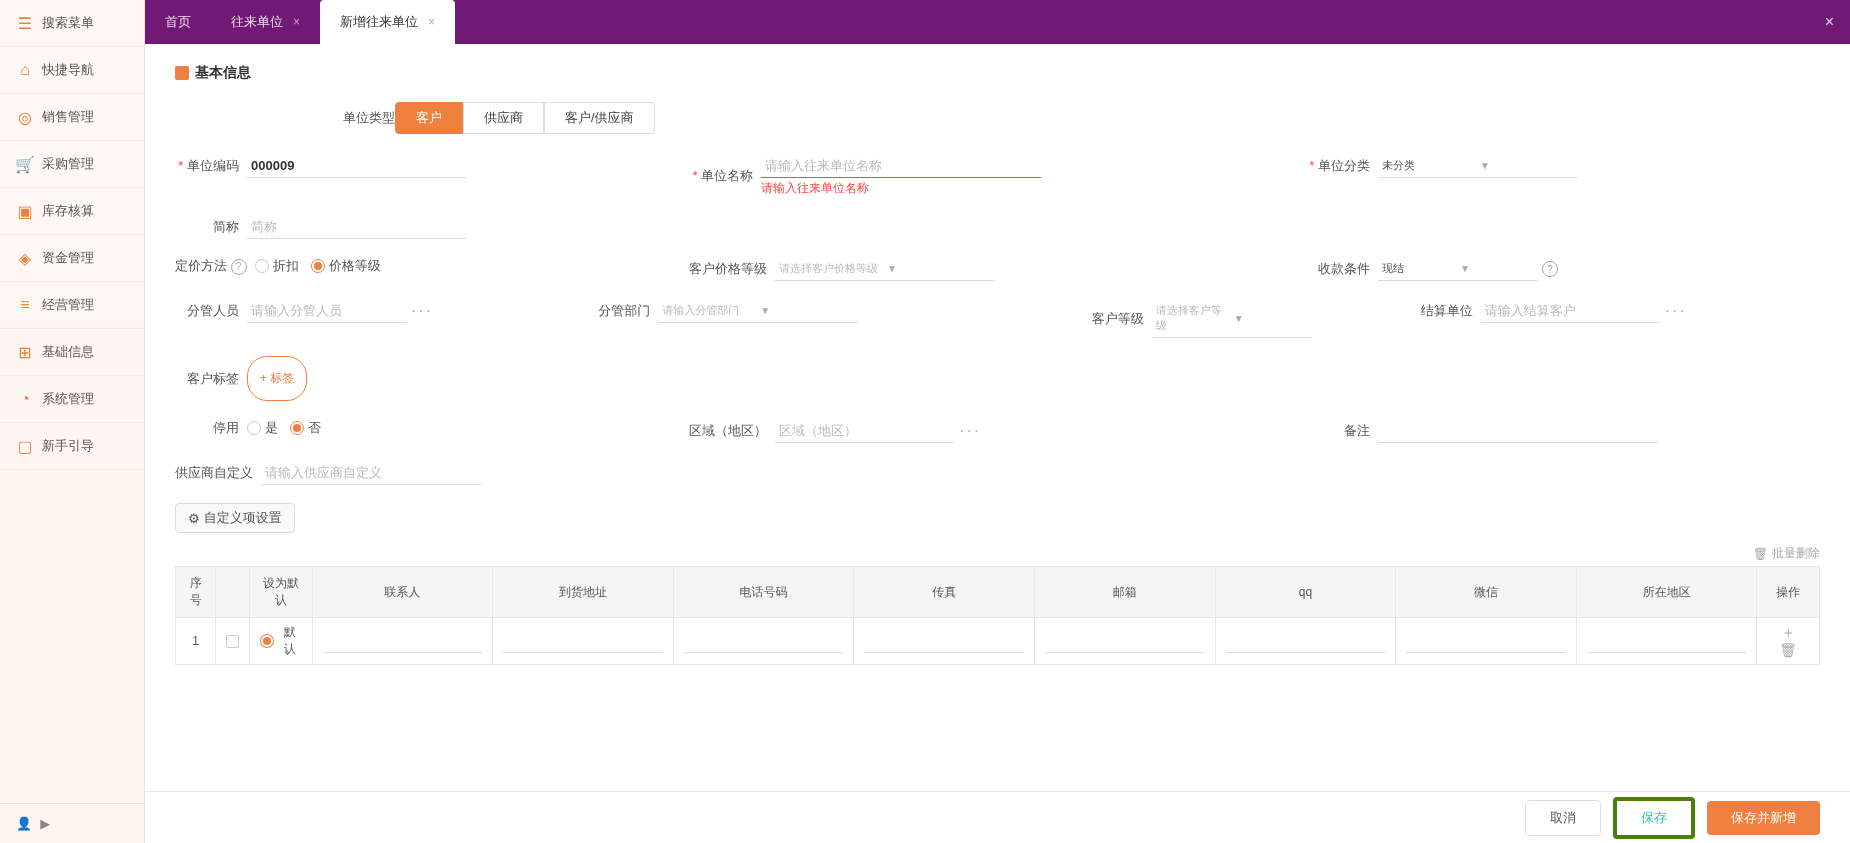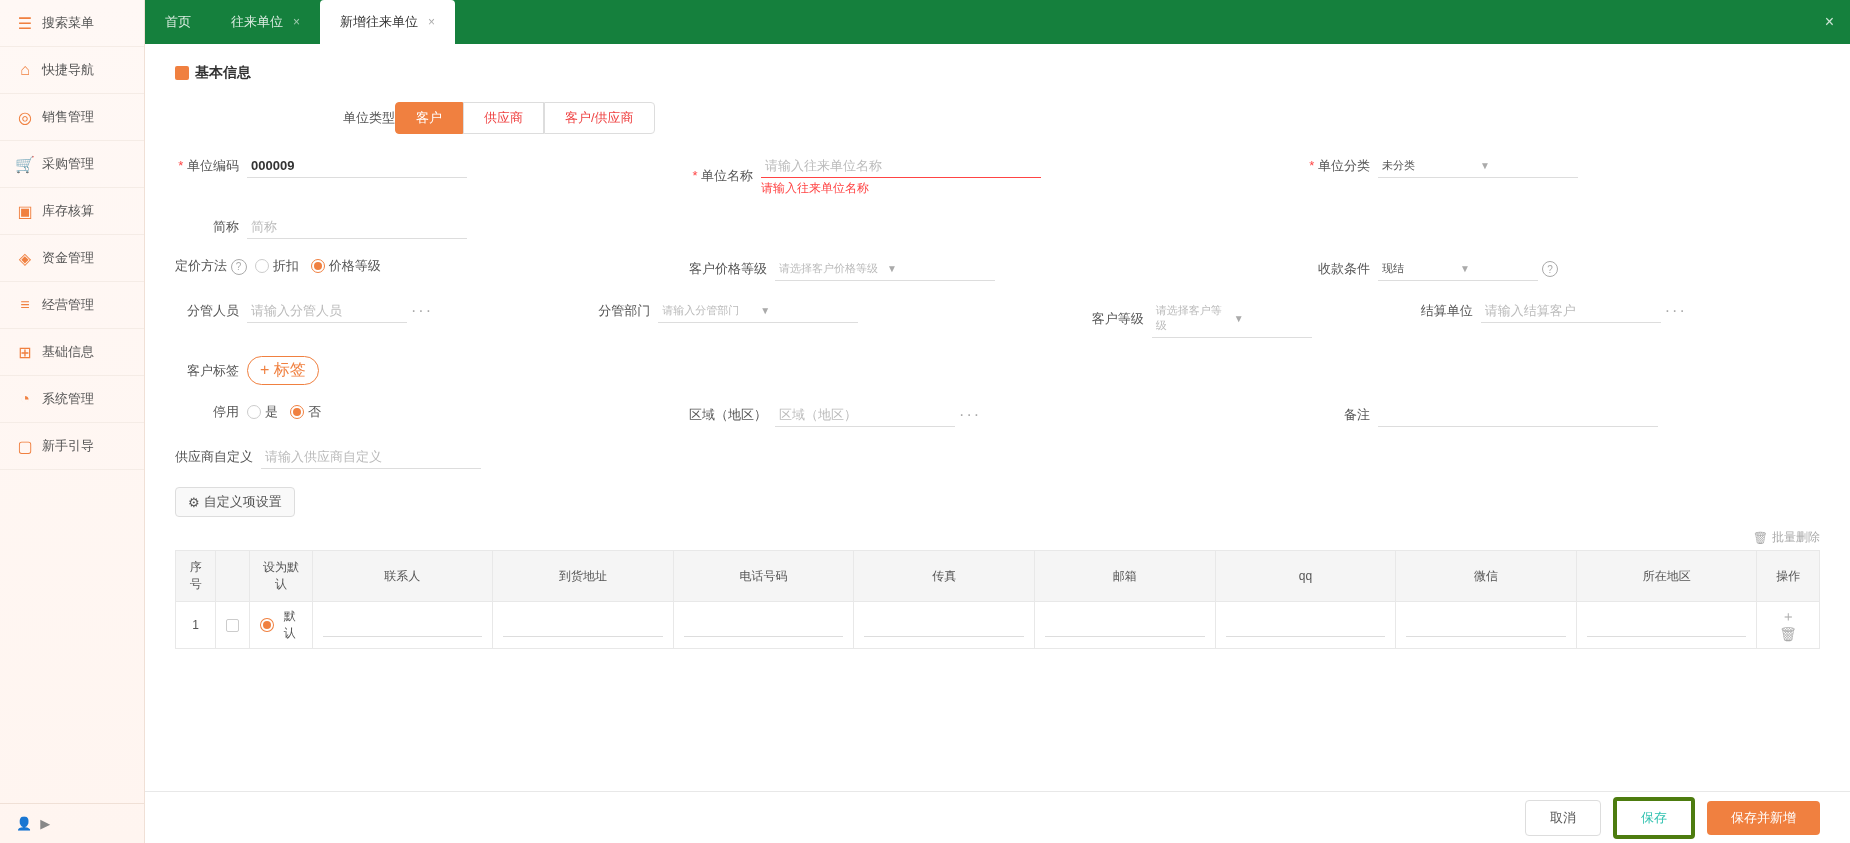--- a/index.html
+++ b/index.html
@@ -40,21 +40,21 @@
     .main {
       flex: 1;
       display: flex;
       flex-direction: column;
       height: 100%;
       overflow: hidden;
     }
 
     
     .tabbar {
-      background: #15803d;
+      background: #701a75;
       display: flex;
       align-items: center;
       height: 44px;
       padding: 0 0 0 0;
       flex-shrink: 0;
     }
     .tab {
       display: flex;
       align-items: center;
       padding: 0 20px;
@@ -106,21 +106,21 @@
     .section-title .icon-square {
       width: 14px; height: 14px;
       background: #f08040;
       border-radius: 2px;
       display: inline-block;
     }
     .unit-type-btn {
       padding: 6px 20px;
       border: 1px solid #ddd;
       background: #fff;
-      color: #ef4444;
+      color: #404040;
       cursor: pointer;
       font-size: 13px;
     }
     .unit-type-btn.active {
       background: #f08040;
       color: #fff;
       border-color: #f08040;
     }
     .unit-type-btn:first-child { border-radius: 4px 0 0 4px; }
     .unit-type-btn:last-child { border-radius: 0 4px 4px 0; }
@@ -196,22 +196,22 @@
       width: 8px; height: 8px;
       border-radius: 50%;
       background: #f08040;
     }
 
     
     .tag-btn {
       border: 1px solid #f08040;
       color: #f08040;
       border-radius: 20px;
-      padding: 3px 12px;
-      font-size: 16px;
+      padding: 13px 12px;
+      font-size: 12px;
       cursor: pointer;
       background: #fff;
     }
 
     
     .custom-settings-btn {
       display: flex;
       align-items: center;
       gap: 4px;
       border: 1px solid #ddd;

